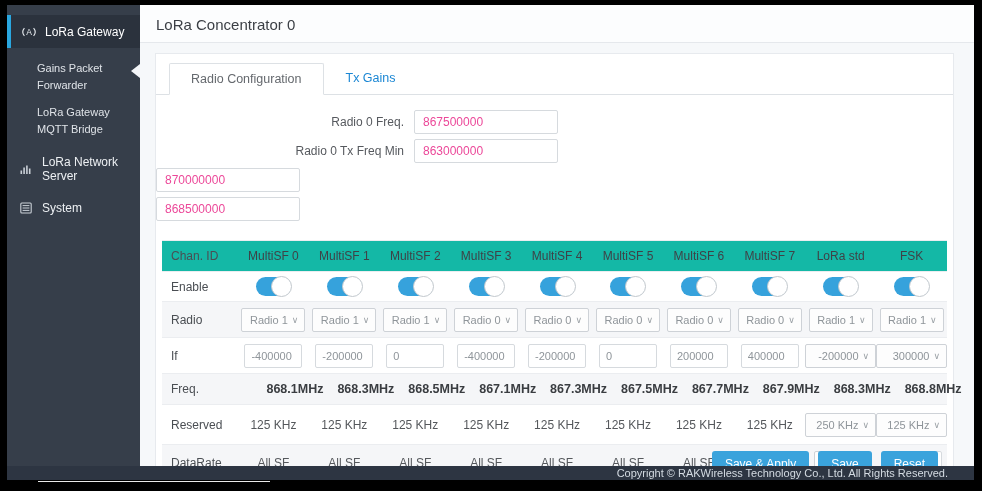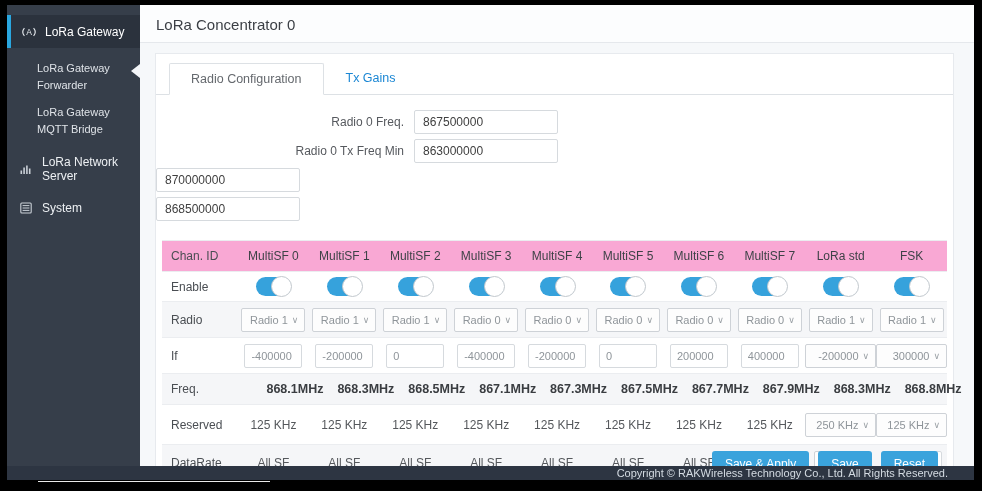--- a/index.html
+++ b/index.html
@@ -20,26 +20,26 @@
   .pg-header { background:#fcfdfe; padding:11px 16px 9px; font-size:15px; color:#3b3f45; border-bottom:1px solid #e5e8ec; }
   .card { margin:10px 20px 0 15px; background:#fff; border:1px solid #e7eaee; flex:1; }
   .tabbar { display:flex; border-bottom:1px solid #dde1e5; padding:9px 0 0 13px; }
   .tab-active { background:#fff; border:1px solid #dde1e5; border-bottom:1px solid #fff; margin-bottom:-1px; padding:8px 21px; font-size:12.5px; color:#65696e; border-radius:2px 2px 0 0; cursor:pointer; }
   .tab-link { padding:8px 22px; font-size:12.5px; color:#1b87d4; cursor:pointer; }
 
   
   .formarea { padding:15px 0 4px; }
   .frow { display:flex; align-items:center; margin-bottom:5px; }
   .flabel { width:258px; text-align:right; padding-right:10px; font-size:12px; color:#56595e; }
-  .finput { width:144px; height:24px; border:1px solid #d6dade; border-radius:2px; font-size:12px; color:#404040; padding:0 8px; background:#fff; font-family:"Liberation Sans",sans-serif; }
+  .finput { width:144px; height:24px; border:1px solid #d6dade; border-radius:2px; font-size:12px; color:#ec4899; padding:0 8px; background:#fff; font-family:"Liberation Sans",sans-serif; }
 
   
   .chtable { margin:10px 6px 0; }
   .trow { display:flex; align-items:center; border-top:1px solid #ebedf0; }
-  .thead { background:#f9a8d4; min-height:31px; }
+  .thead { background:#14b8a6; min-height:31px; }
   .thead .cell { font-size:12px; color:#3e4247; }
   .cell { flex:1; display:flex; justify-content:center; align-items:center; min-width:0; }
   .cell.label { flex:0 0 76px; justify-content:flex-start; padding-left:9px; font-size:12px; color:#4a4e53; }
   .row-enable { min-height:30px; background:#fff; }
   .row-radio { min-height:36px; background:#f5f6f8; }
   .row-if { min-height:36px; background:#fff; }
   .row-freq { min-height:31px; background:#f5f6f8; }
   .row-bandwidth { min-height:40px; background:#fff; }
   .row-datarate { min-height:38px; background:#f5f6f8; border-bottom:1px solid #ebedf0; }
   .celltext { font-size:12px; color:#55585c; }
@@ -74,21 +74,21 @@
         <svg width="16" height="16" viewBox="0 0 16 16">
           <path d="M3.4 4.2c-2 2.3-2 5.3 0 7.6" stroke="#e9edf1" stroke-width="1.1" fill="none"></path>
           <path d="M12.6 4.2c2 2.3 2 5.3 0 7.6" stroke="#e9edf1" stroke-width="1.1" fill="none"></path>
           <text x="8" y="11.3" font-size="8.5" text-anchor="middle" fill="#e9edf1" font-family="Liberation Sans, sans-serif">A</text>
         </svg>
       </span>
       <span>LoRa Gateway</span>
     </div>
     <div class="subnav">
       <div class="subitem">
-        <span>LoRa Gateway Forwarder</span>
+        <span>Gains Packet Forwarder</span>
         <span class="sel-arrow"></span>
       </div>
       <div class="subitem">
         <span>LoRa Gateway MQTT Bridge</span>
       </div>
     </div>
     <div class="nav-item">
       <span class="ic">
         <svg width="16" height="16" viewBox="0 0 16 16">
           <rect x="2.5" y="9.5" width="1.6" height="3.5" fill="#c9cfd6"></rect>

